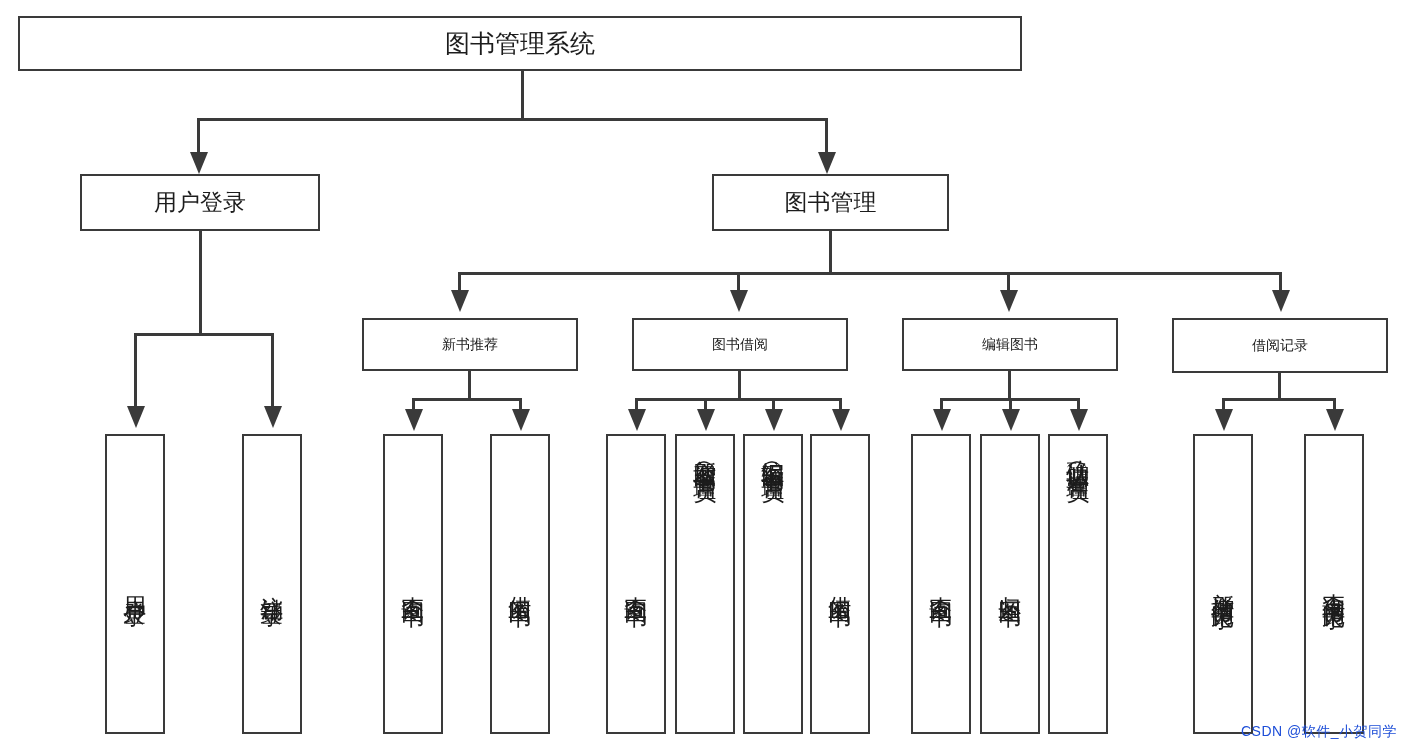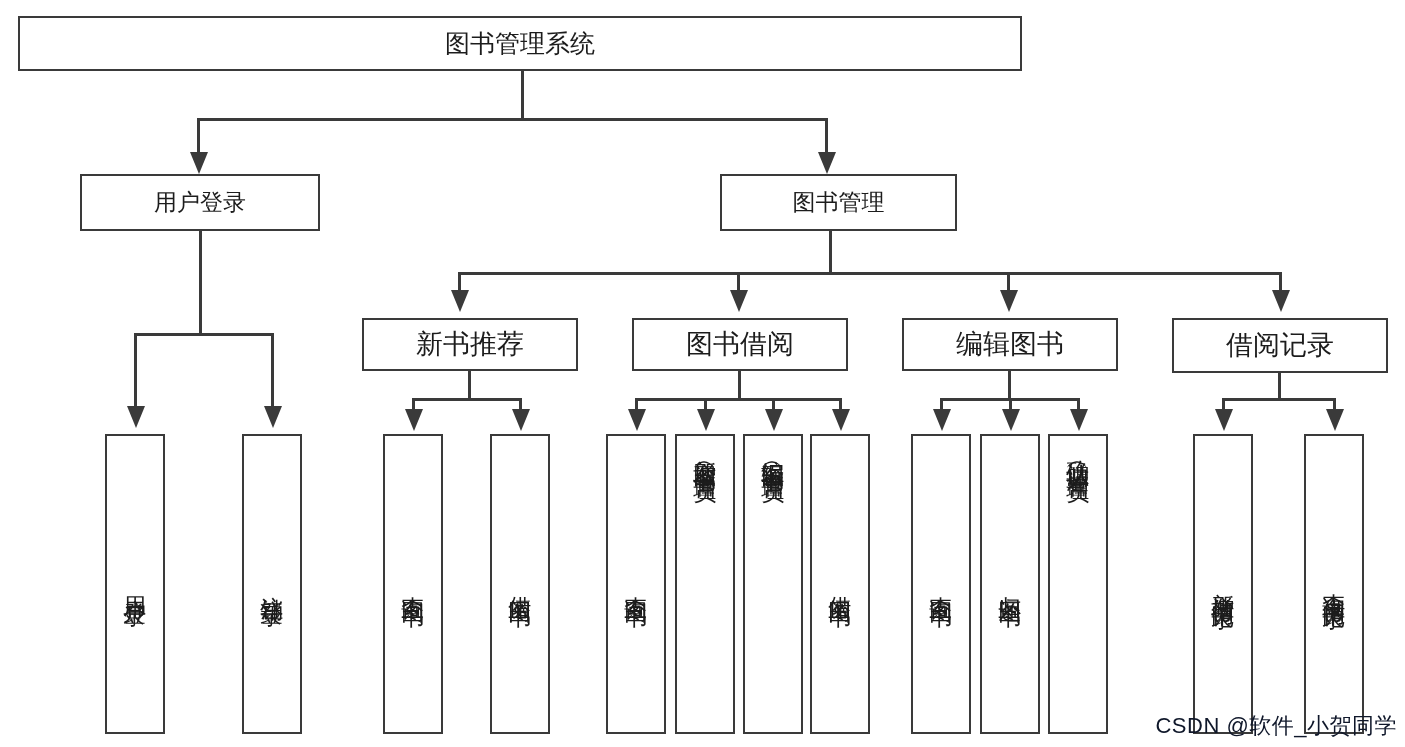--- a/index.html
+++ b/index.html
@@ -29,21 +29,21 @@
     line-height: 1.15;
     z-index: 3;
   }
   .node.root {
     font-size: 25px;
   }
   .node.level2 {
     font-size: 23px;
   }
   .node.level3 {
-    font-size: 27px;
+    font-size: 14px;
   }
   .node.leaf {
     writing-mode: vertical-rl;
     text-orientation: upright;
     font-size: 23px;
     letter-spacing: 3px;
     align-items: center;
     justify-content: flex-start;
     padding-top: 6px;
   }
@@ -64,22 +64,22 @@
     height: 0;
     border-left: 9px solid transparent;
     border-right: 9px solid transparent;
     border-top: 22px solid #3a3a3a;
     z-index: 2;
   }
   .watermark {
     position: absolute;
     right: 8px;
     bottom: 6px;
-    font-size: 22px;
-    color: #0f172a;
+    font-size: 14px;
+    color: #1d4ed8;
     letter-spacing: 0.5px;
     white-space: nowrap;
     z-index: 5;
   }
 </style>
 </head>
 <body>
 
 <div id="canvas">
 
@@ -93,21 +93,21 @@
 
   <div class="edge v" style="left:197px; top:118px; width:3px; height:40px;"></div>
   <div class="arrow" style="left:190px; top:152px;"></div>
 
   <div class="edge v" style="left:825px; top:118px; width:3px; height:40px;"></div>
   <div class="arrow" style="left:818px; top:152px;"></div>
 
   <div class="node level2" style="left:80px; top:174px; width:240px; height:57px;">
     <span>用户登录</span>
   </div>
-  <div class="node level2" style="left:712px; top:174px; width:237px; height:57px;margin-left:8px;">
+  <div class="node level2" style="left:712px; top:174px; width:237px; height:57px;">
     <span>图书管理</span>
   </div>
 
   <div class="edge v" style="left:199px; top:231px; width:3px; height:104px;"></div>
   <div class="edge h" style="left:134px; top:333px; width:140px; height:3px;"></div>
   <div class="edge v" style="left:134px; top:333px; width:3px; height:77px;"></div>
   <div class="arrow" style="left:127px; top:406px;"></div>
   <div class="edge v" style="left:271px; top:333px; width:3px; height:77px;"></div>
   <div class="arrow" style="left:264px; top:406px;"></div>
 

